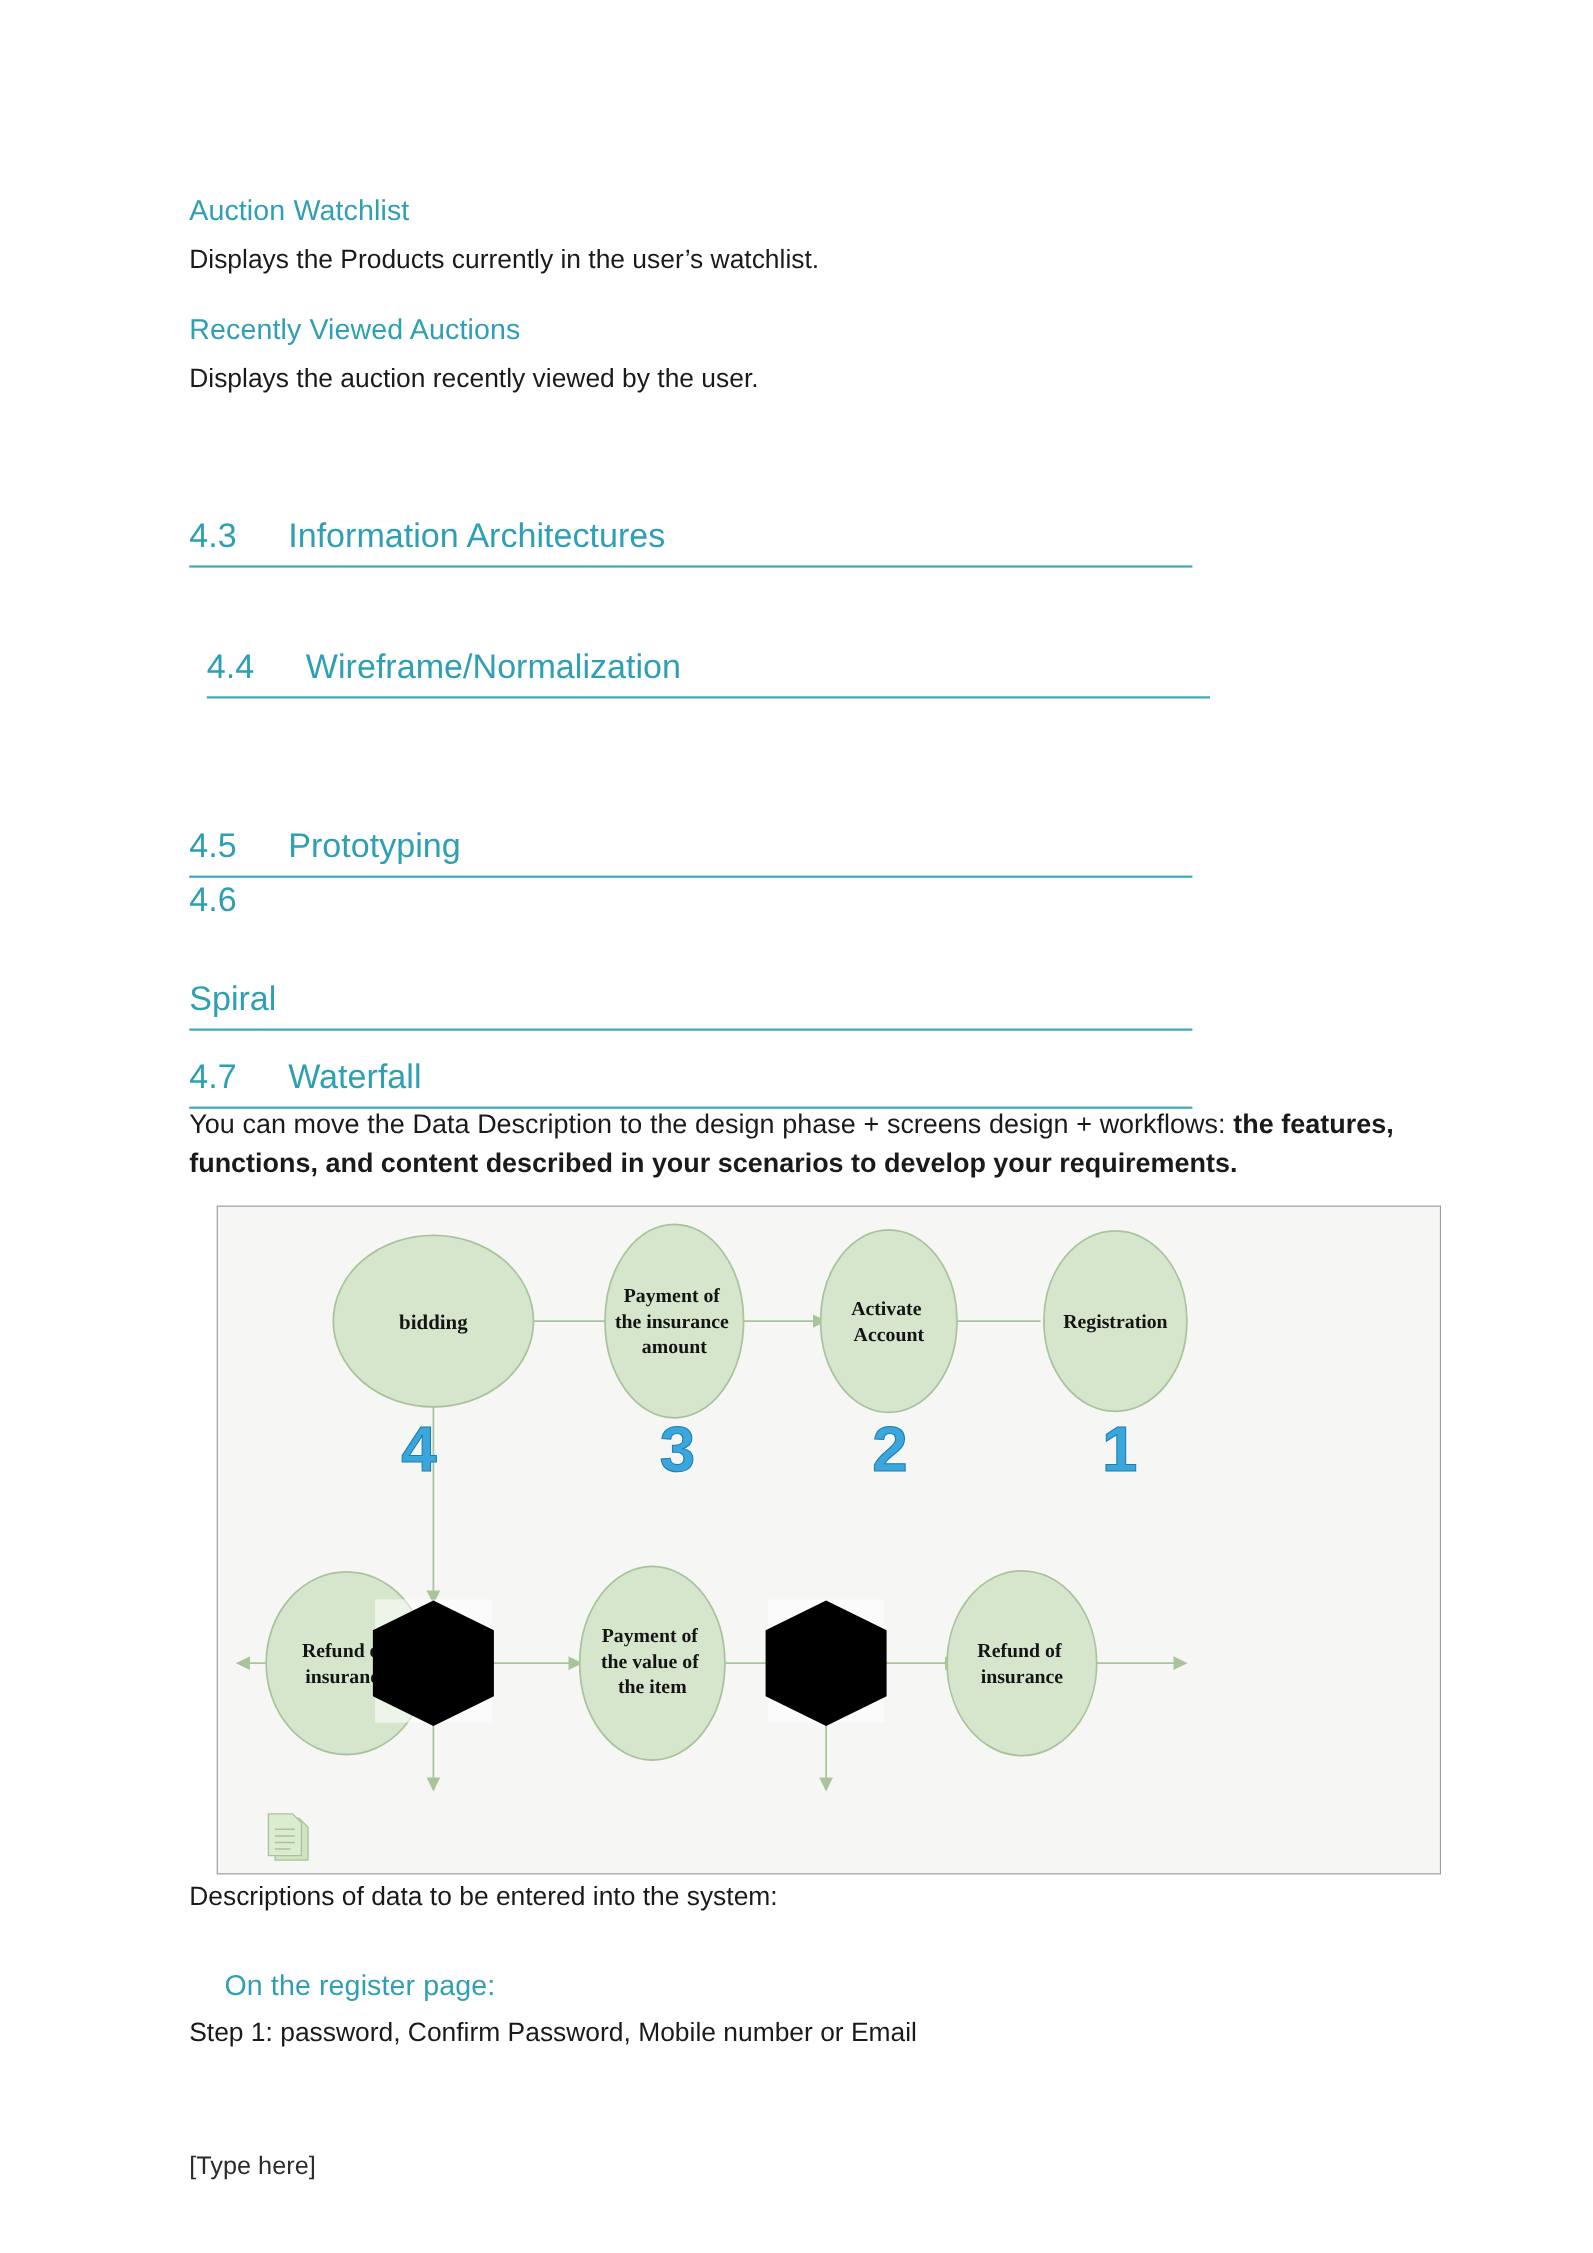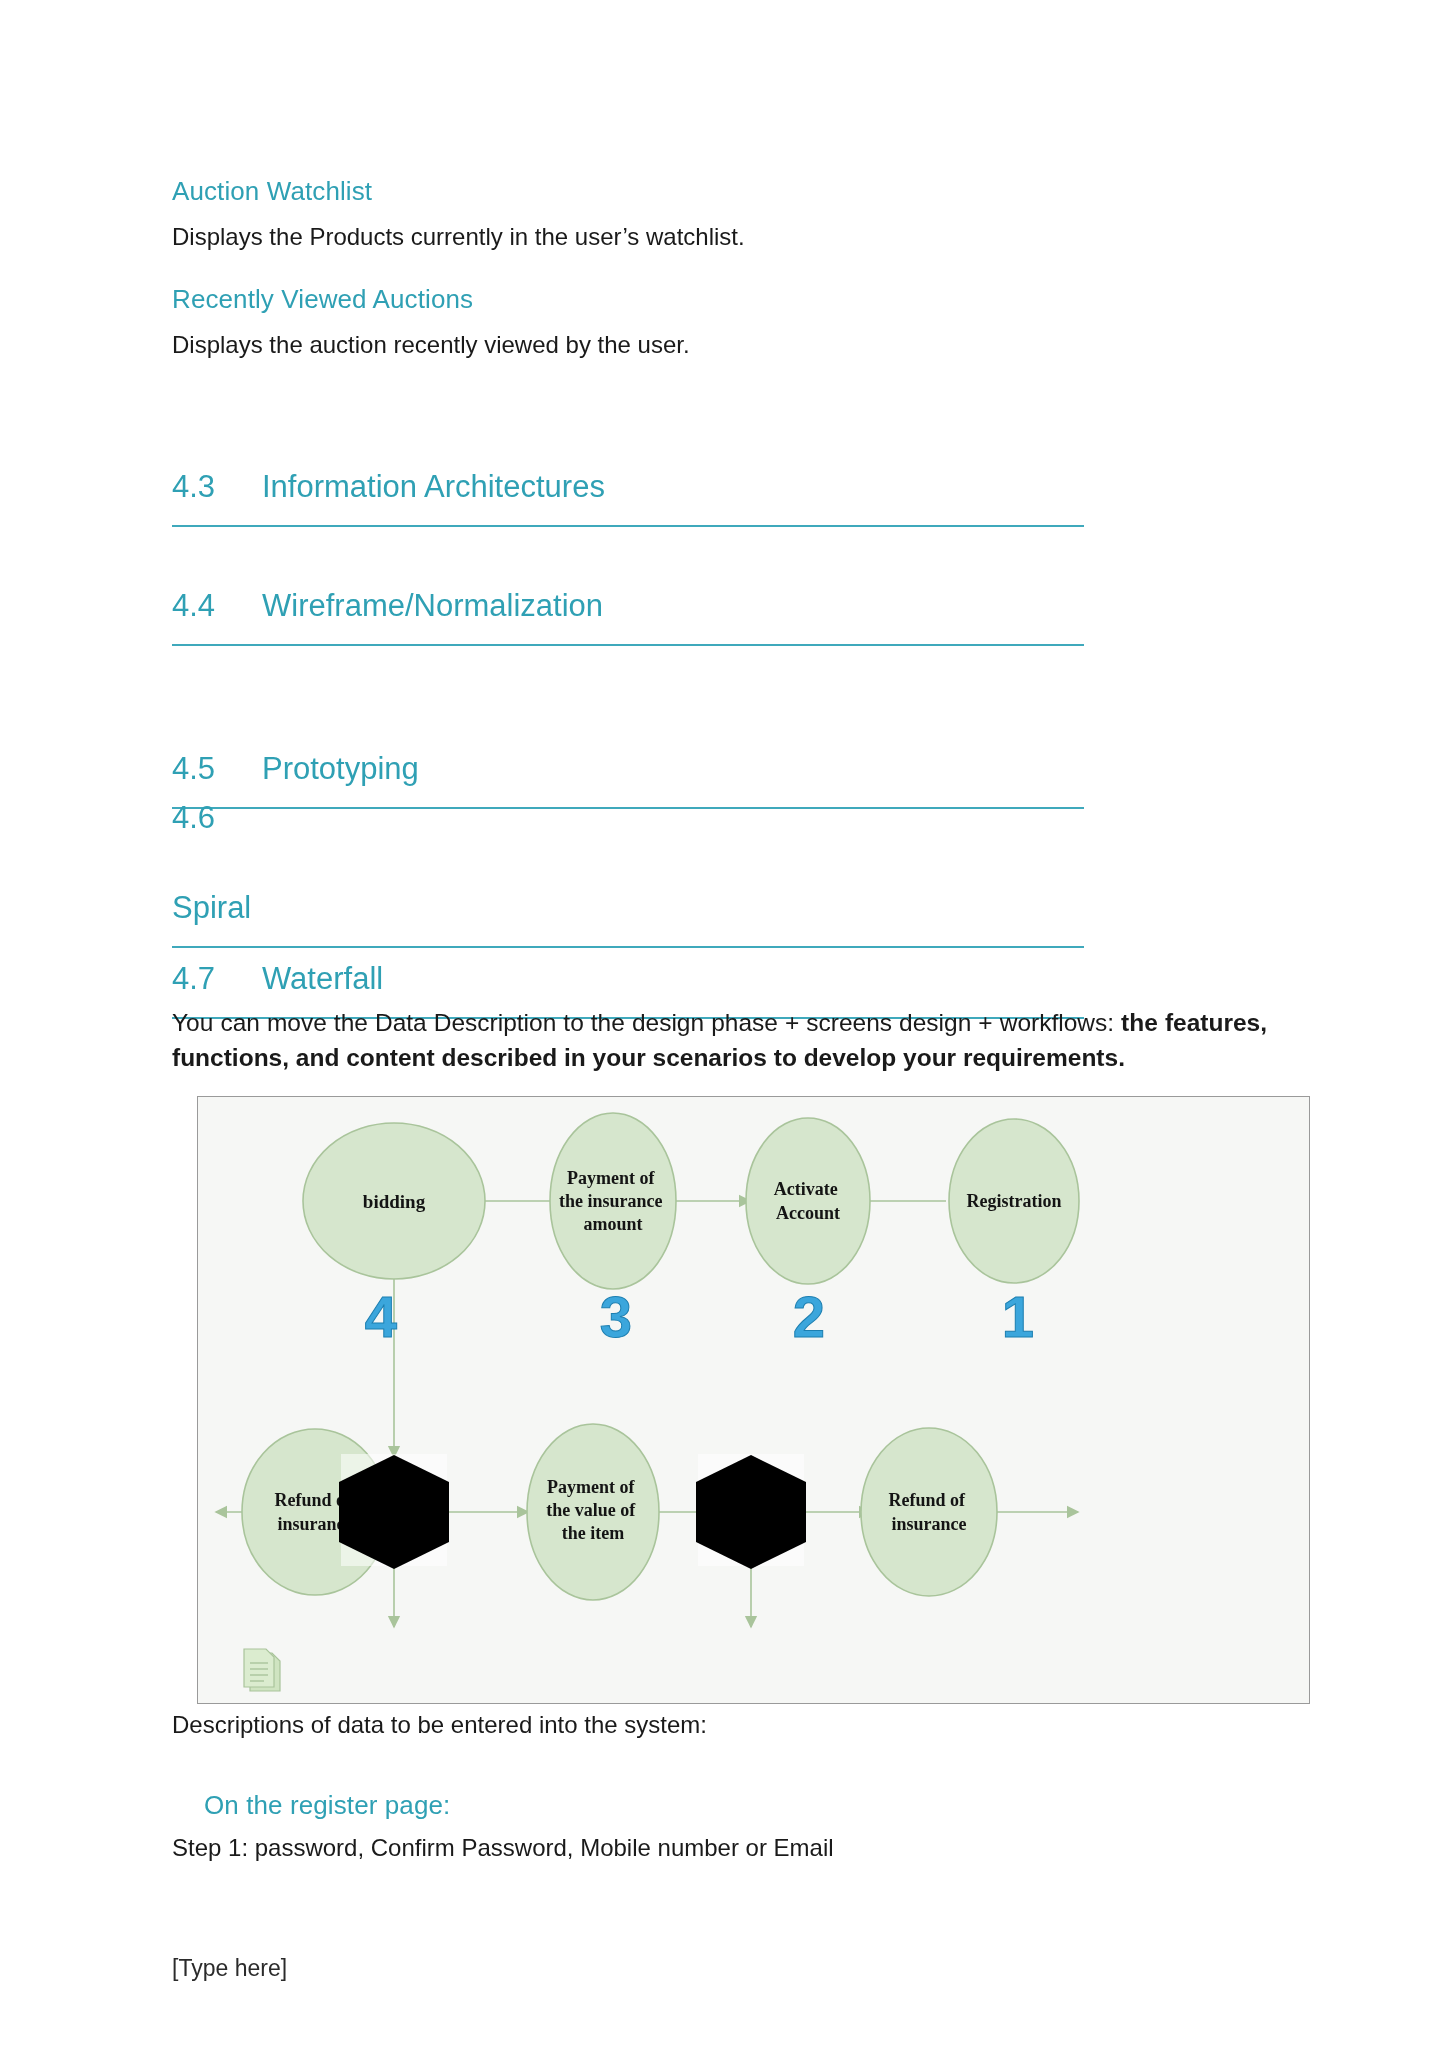--- a/index.html
+++ b/index.html
@@ -46,21 +46,21 @@
   }
 
   .numbered-heading {
     color: #2FA0B4;
     font-size: 31px;
     font-weight: 400;
     line-height: 1.2;
     display: flex;
     align-items: baseline;
     border-bottom: 2px solid #3FA9BC;
-    padding-bottom: 20px;
+    padding-bottom: 9px;
     width: 912px;
   }
   .numbered-heading .num {
     display: inline-block;
     width: 90px;
     flex: 0 0 90px;
   }
 
   
   .justified {
@@ -106,21 +106,21 @@
     <div style="position:absolute; left:0; top:284px;">
       <div class="h2-teal">Recently Viewed Auctions</div>
       <div class="body-text" style="margin-top:14px;">Displays the auction recently viewed by the user.</div>
     </div>
 
     <div class="numbered-heading" style="position:absolute; left:0; top:468px;">
       <span class="num">4.3</span>
       <span>Information Architectures</span>
     </div>
 
-    <div class="numbered-heading" style="position:absolute; left:0; top:587px;">
+    <div class="numbered-heading" style="position:absolute; left:16px; top:587px;">
       <span class="num">4.4</span>
       <span>Wireframe/Normalization</span>
     </div>
 
     <div class="numbered-heading" style="position:absolute; left:0; top:706px;margin-top:44px;">
       <span class="num">4.5</span>
       <span>Prototyping</span>
     </div>
 
     <div class="numbered-heading" style="position:absolute; left:0; top:799px;flex-direction:column;">

